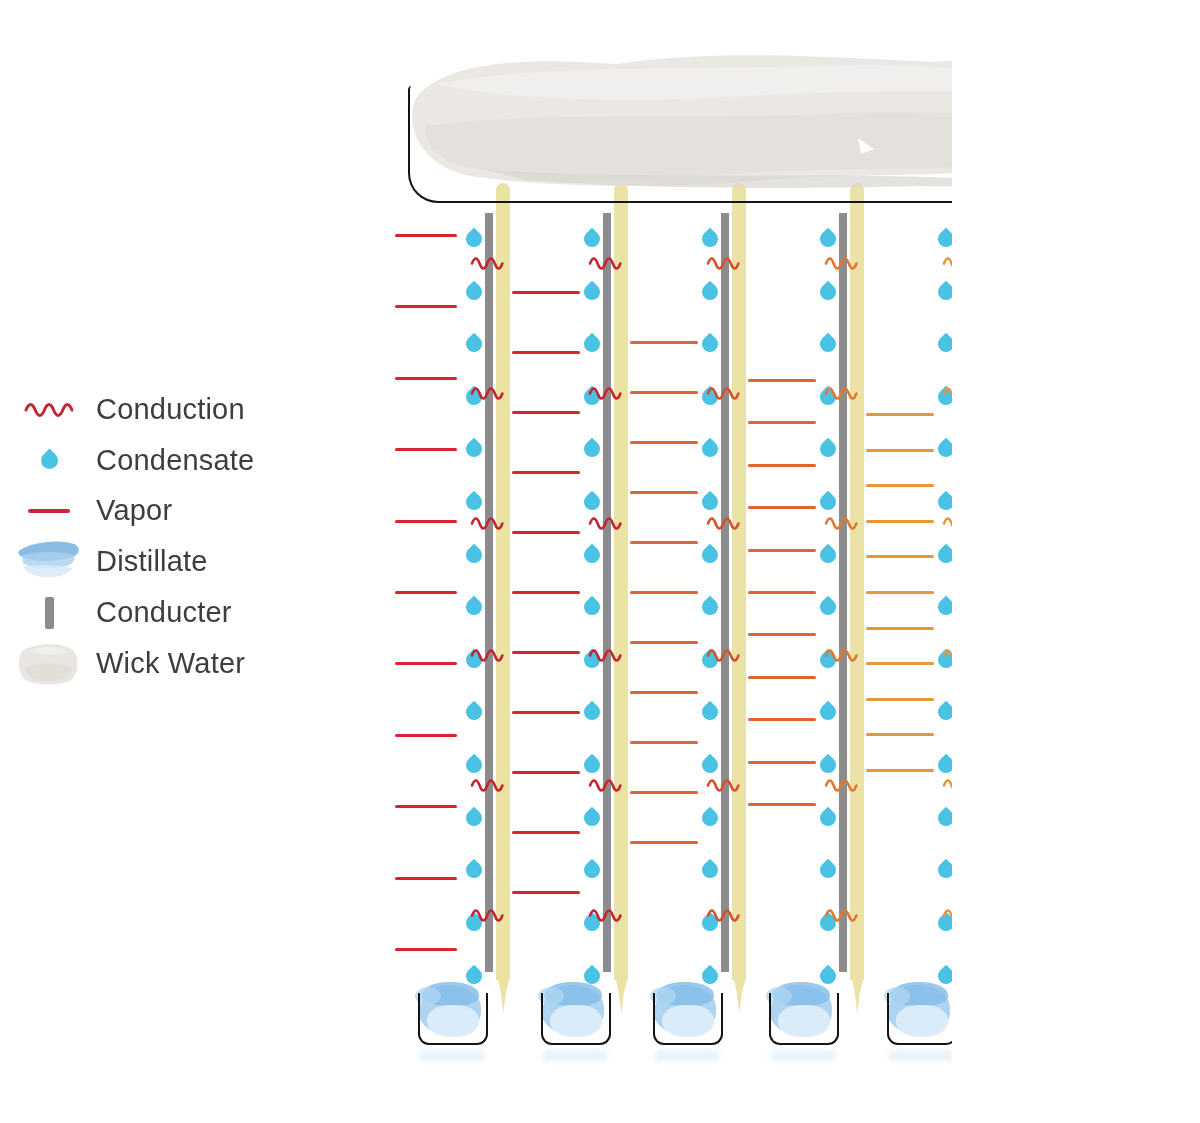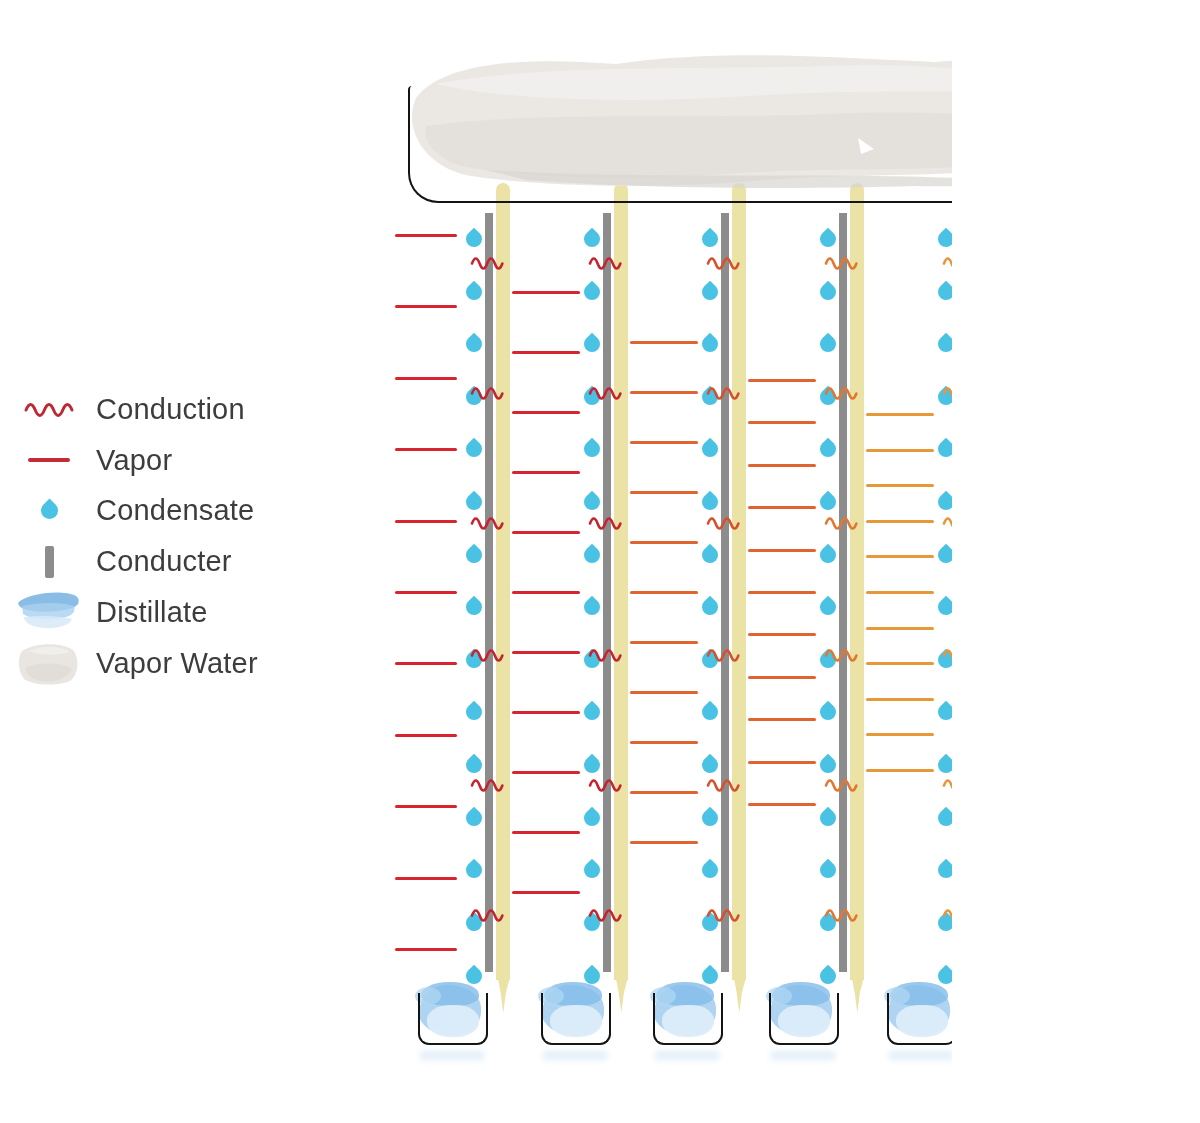--- a/index.html
+++ b/index.html
@@ -41,55 +41,55 @@
     <div class="lg-item">
       <span class="lg-icon">
         <svg width="52" height="18" viewBox="0 0 52 18">
           <path d="M3,10 q4.6,-11 9.2,0 t9.2,0 t9.2,0 t9.2,0 t9.2,0" fill="none" stroke="#bf2936" stroke-width="3" stroke-linecap="round"></path>
         </svg>
       </span>
       <span class="lg-label">Conduction</span>
     </div>
     <div class="lg-item">
       <span class="lg-icon">
+          <span class="lg-drop"></span>
+        </span>
+      <span class="lg-label">Condensate</span>
+    </div>
+    <div class="lg-item">
+      <span class="lg-icon">
           <span class="lg-vline"></span>
         </span>
       <span class="lg-label">Vapor</span>
-    </div>
-    <div class="lg-item">
-      <span class="lg-icon">
-          <span class="lg-drop"></span>
-        </span>
-      <span class="lg-label">Condensate</span>
-    </div>
-    <div class="lg-item">
-      <span class="lg-icon">
-          <span class="lg-cond"></span>
-        </span>
-      <span class="lg-label">Conducter</span>
     </div>
     <div class="lg-item">
       <span class="lg-icon">
         <svg width="70" height="48" viewBox="0 0 70 48">
           <path d="M6,12 C20,3 50,1 62,7 C67,11 65,17 58,19 C40,25 16,23 8,19 C4,16 3,14 6,12 Z" fill="#76b1e2" opacity=".85"></path>
           <path d="M8,17 C26,13 48,13 60,17 C62,23 58,27 48,29 C32,32 14,29 9,25 Z" fill="#a9cfef" opacity=".8"></path>
           <path d="M10,28 C28,26 46,27 58,30 C56,36 44,40 30,39 C18,38 10,34 10,28 Z" fill="#d7e9f8" opacity=".85"></path>
         </svg>
       </span>
       <span class="lg-label">Distillate</span>
     </div>
     <div class="lg-item">
       <span class="lg-icon">
+          <span class="lg-cond"></span>
+        </span>
+      <span class="lg-label">Conducter</span>
+    </div>
+    <div class="lg-item">
+      <span class="lg-icon">
         <svg width="70" height="52" viewBox="0 0 70 52">
           <path d="M8,14 C24,4 52,6 60,14 C66,24 64,38 56,44 C40,50 18,48 10,42 C4,34 3,22 8,14 Z" fill="#e9e6e2"></path>
           <path d="M12,30 C30,24 50,26 58,32 C54,42 40,46 26,44 C16,42 11,36 12,30 Z" fill="#dfdcd6" opacity=".8"></path>
           <path d="M14,14 C28,8 48,9 56,15 C48,18 28,19 14,14 Z" fill="#f2f0ed" opacity=".9"></path>
         </svg>
       </span>
-      <span class="lg-label">Vapor Water</span>
+      <span class="lg-label">Wick Water</span>
     </div>
   </div>
 
   <svg class="feed-blob" style="left:396px;top:38px" width="740" height="165" viewBox="0 0 740 165">
     <path d="M20,60 C45,26 120,18 220,26 C330,10 440,20 540,24 C620,16 690,30 706,58
              C718,86 708,112 668,122 C580,142 470,134 370,142 C260,152 140,148 75,138
              C30,130 6,92 20,60 Z" fill="#ebe8e4"></path>
     <path d="M40,46 C140,26 300,32 430,28 C540,24 640,36 688,52 C600,56 470,50 350,58
              C230,66 110,62 40,46 Z" fill="#f2f0ed" opacity=".9"></path>
     <path d="M30,88 C150,72 300,82 430,76 C560,70 660,84 700,80 C706,102 692,118 640,122

